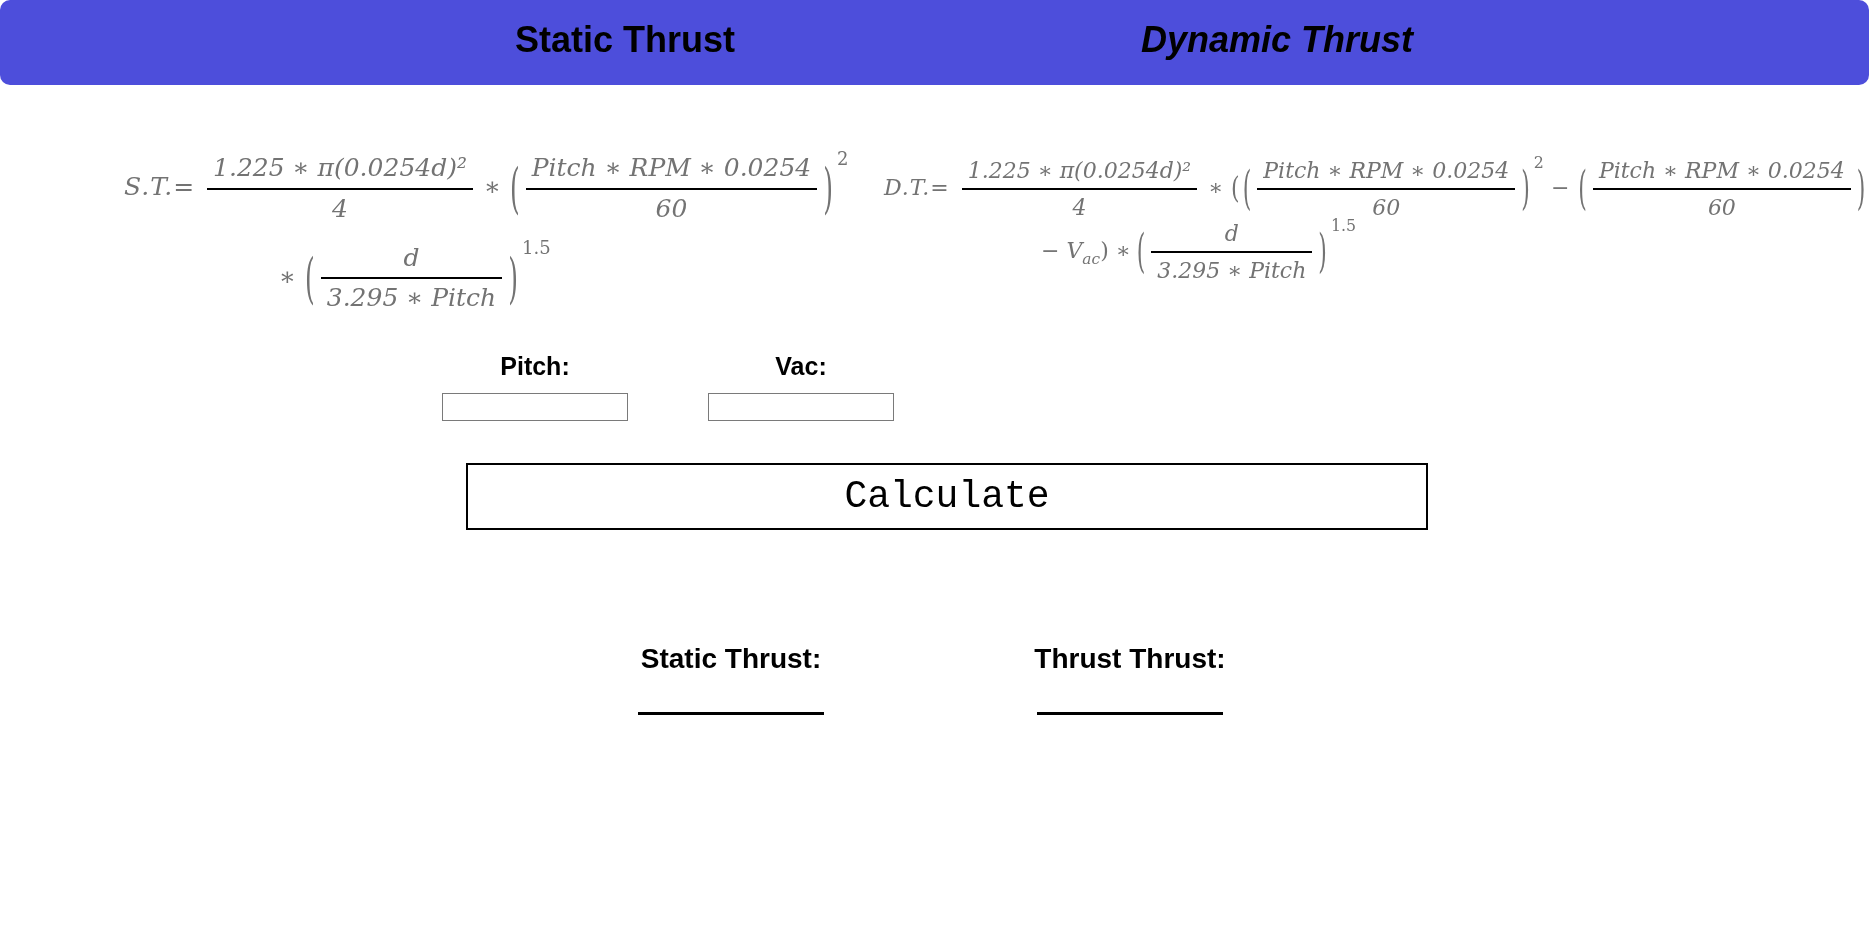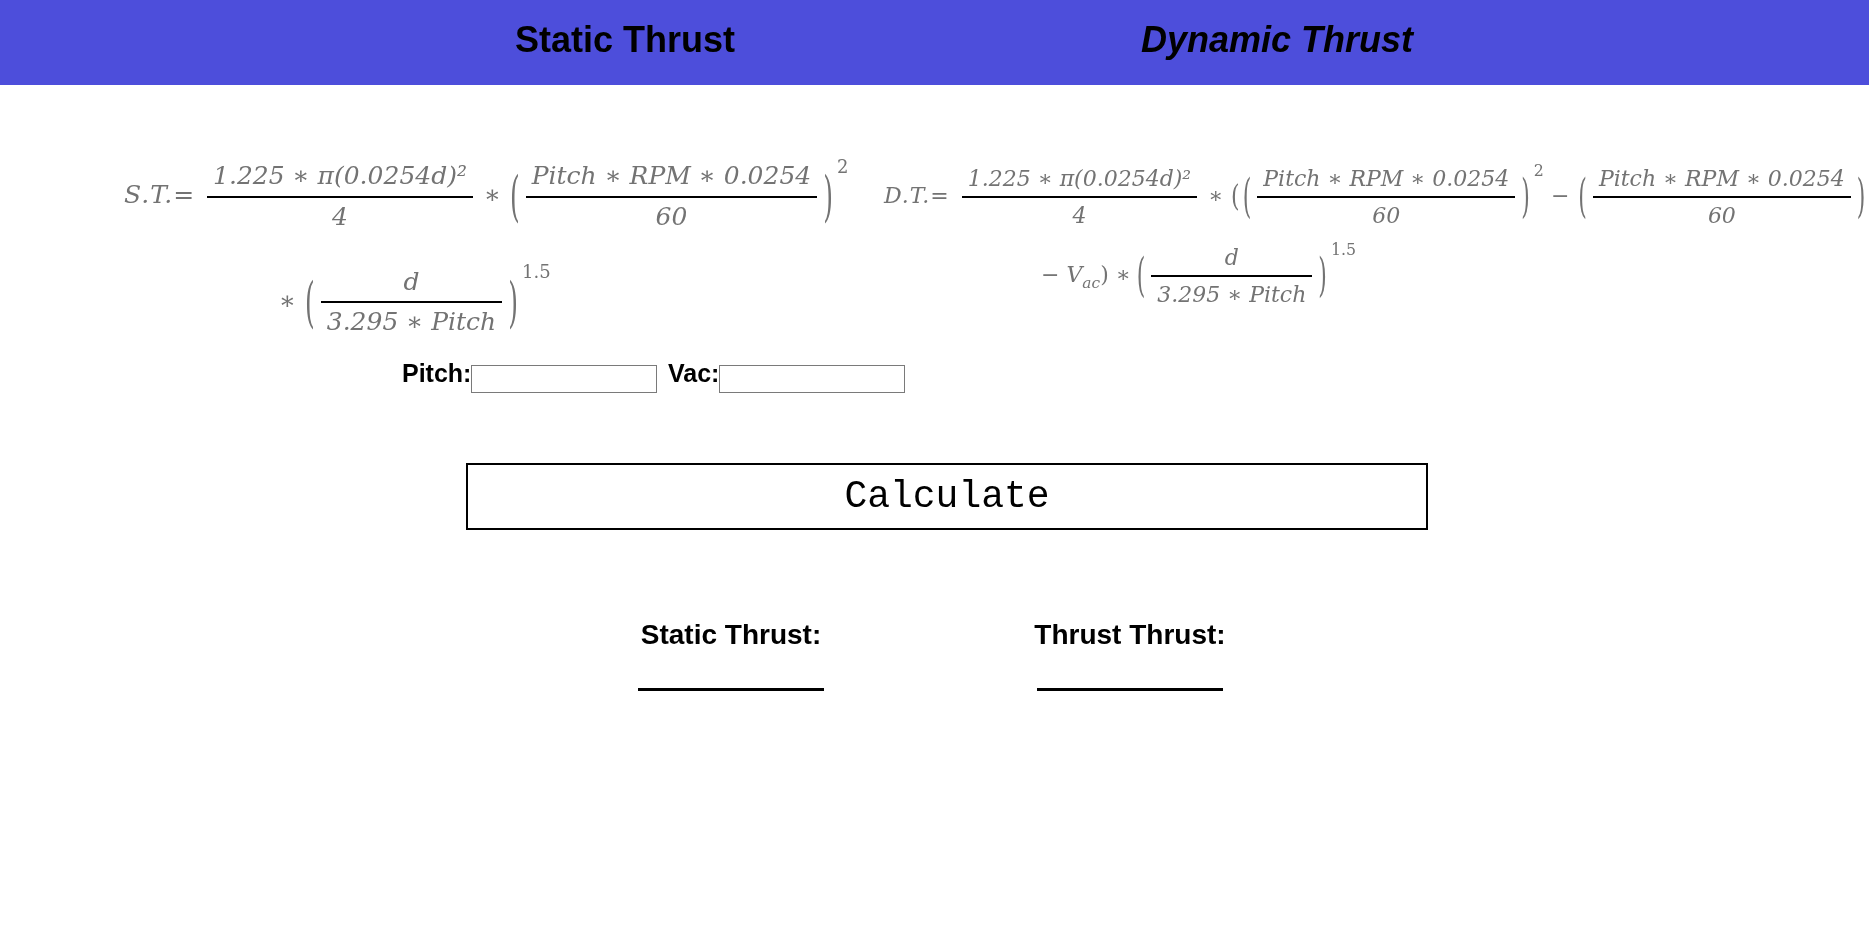--- a/index.html
+++ b/index.html
@@ -39,21 +39,21 @@
   .formula.dynamic { left: 884px; top: 150px; font-size: 22px; }
 
   .fline { white-space: nowrap; line-height: 1.1; }
   .formula.static  .fline2 { margin-left: 148px; margin-top: 4px; }
   .formula.dynamic .fline2 { margin-left: 150px; margin-top: -16px; }
 
   .flhs { letter-spacing: 1px; margin-right: 8px; }
 
   .frac {
     display: inline-block; vertical-align: middle;
-    text-align: center; margin: 16px 4px;
+    text-align: center; margin: 8px 4px;
   }
   .frac .num { display: block; padding: 0 6px 5px; line-height: 1.15; }
   .frac .den { display: block; border-top: 2px solid #000; padding: 5px 6px 0; line-height: 1.15; }
 
   .op { font-style: normal; margin: 0 7px; }
   .bp {
     display: inline-block; transform: scaleY(2.15);
     font-style: normal; vertical-align: middle;
     line-height: 1; margin: 0 2px;
   }
@@ -67,54 +67,54 @@
     font-size: 0.72em; vertical-align: 1.7em; margin-left: 2px;
   }
   .vsub { font-size: 0.7em; vertical-align: -0.35em; }
   .cl { font-style: normal; margin-right: 4px; }
 
   
   .inputs {
     position: absolute; left: 402px; top: 352px;
     width: 1064px; display: flex;
   }
-  .input-col { width: 266px; display: flex; flex-direction: row; align-items: center; }
+  .input-col { width: 266px; display: flex; flex-direction: column; align-items: center; }
   .input-label { font-weight: bold; font-size: 25px; line-height: 28px; }
   .input-box {
     margin-top: 13px; width: 186px; height: 28px;
     border: 1.5px solid #7a7a7a; background: #fff;
     box-sizing: border-box; font-size: 18px; padding: 0 5px;
     font-family: "Liberation Sans", sans-serif;
   }
 
   
   .calc-btn {
     position: absolute; left: 466px; top: 463px;
     width: 958px; height: 63px;
     background: #ffffff; border: 2.5px solid #000;
     font-size: 38px; font-weight: 400; color: #000;
     font-family: Liberation Mono, monospace;
     cursor: pointer;
   }
 
   
   .out-col {
-    position: absolute; top: 620px; width: 186px;
+    position: absolute; top: 644px; width: 186px;
     display: flex; flex-direction: column; align-items: center;
   }
   .out-col.static  { left: 638px; }
   .out-col.dynamic { left: 1037px; }
   .out-label { font-weight: bold; font-size: 28px; line-height: 30px; white-space: nowrap; }
   .out-value { font-size: 24px; line-height: 30px; min-height: 30px; }
   .out-line { margin-top: 8px; width: 186px; height: 0; border-bottom: 3px solid #000; }
 </style>
 </head>
 <body>
 
-<div class="header" style="background: rgb(77, 78, 219);">
+<div class="header" style="background: rgb(77, 78, 219); border-radius: 10px;">
   <div class="htitle static">Static Thrust</div>
   <div class="htitle dynamic">Dynamic Thrust</div>
 </div>
 
 <div class="formula static">
   <div class="fline">
     <span class="flhs">S.T.=</span><span class="frac"><span class="num">1.225 ∗ π(0.0254d)²</span><span class="den">4</span></span><span class="op">∗</span><span class="bp">(</span><span class="frac"><span class="num">Pitch ∗ RPM ∗ 0.0254</span><span class="den">60</span></span><span class="bp">)</span><span class="gsup">2</span>
   </div>
   <div class="fline fline2">
     <span class="op">∗</span><span class="bp">(</span><span class="frac"><span class="num">d</span><span class="den">3.295 ∗ Pitch</span></span><span class="bp">)</span><span class="gsup">1.5</span>

